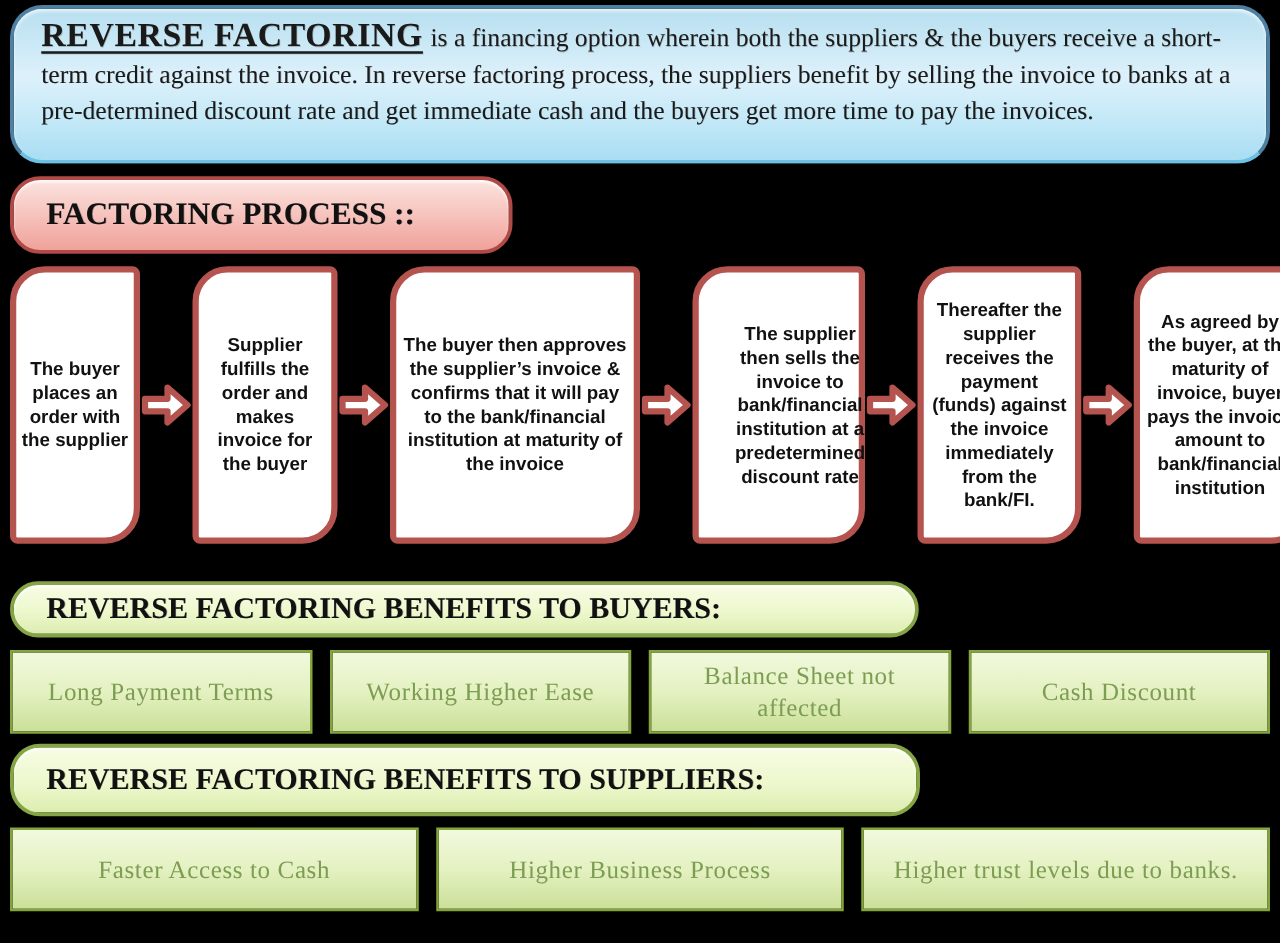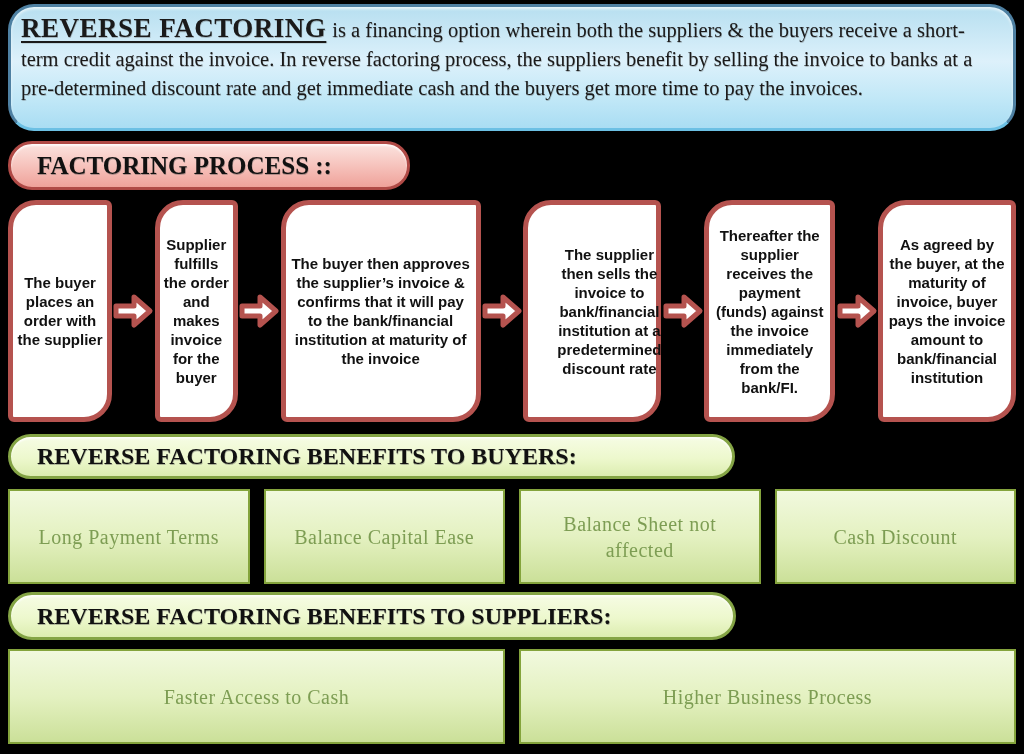--- a/index.html
+++ b/index.html
@@ -11,21 +11,21 @@
   }
   .page { padding: 4px 8px; }
 
   
   .intro-box {
     height: 127px; width: 1008px;
     border: 3px solid #4e80a2;
     border-bottom-color: #6cc0e4;
     border-radius: 26px;
     background: linear-gradient(to bottom, #b7dff0 0%, #ddf1fb 45%, #c2e8f7 75%, #a9ddf3 100%);
-    padding: 7px 20px 0 10px;
+    padding: 7px 20px 0 22px;
     box-shadow: inset 0 2px 3px rgba(255,255,255,0.7);
   }
   .intro-text {
     font-size: 20.5px; line-height: 29px; color: #1a1a1a;
     text-shadow: 0.5px 0.5px 0 rgba(90,90,90,0.35);
   }
   .intro-title {
     font-size: 27px; font-weight: bold; letter-spacing: 0.5px;
     text-decoration: underline; text-underline-offset: 4px;
     text-decoration-thickness: 2px;
@@ -35,61 +35,61 @@
   
   .section-header {
     border-radius: 24px;
     display: flex; align-items: center;
     padding: 0 26px;
     font-weight: bold;
     text-shadow: 0.5px 0.5px 0 rgba(80,80,80,0.4);
   }
   .section-header.pink {
     margin-top: 10px;
-    width: 402px; height: 49px;
+    width: 402px; height: 62px;
     border: 3px solid #b04a46;
     background: linear-gradient(to bottom, #fbe3df 0%, #f7c6c0 45%, #efa29a 100%);
     font-size: 25px; color: #111;
     box-shadow: inset 0 2px 2px rgba(255,255,255,0.8);
   }
   .section-header.green {
     border: 3px solid #84a445;
     background: linear-gradient(to bottom, #f6fce4 0%, #edf8cd 55%, #dcedb0 100%);
     font-size: 24px; color: #111;
     box-shadow: inset 0 2px 2px rgba(255,255,255,0.8);
   }
-  #buyers-header  { margin-top: 12px; width: 727px; height: 45px; }
-  #suppliers-header { margin-top: 8px; width: 728px; height: 48px; }
+  #buyers-header  { margin-top: 30px; width: 727px; height: 45px; }
+  #suppliers-header { margin-top: 8px; width: 728px; height: 58px; }
 
   
   .process-row {
     margin-top: 10px; height: 222px; width: 1008px;
     display: flex; align-items: stretch;
   }
   .process-box {
     border: 5px solid #b5534f;
     border-radius: 28px 6px 28px 6px;
     background: #fff;
     display: flex; align-items: center; justify-content: center;
     text-align: center;
     font-family: "Liberation Sans", sans-serif;
     font-weight: bold; font-size: 15px; line-height: 19px; color: #111;
     padding: 6px 4px; flex-shrink: 0;
     overflow-wrap: break-word;
   }
-  .pb1 { width: 104px; } .pb2 { width: 83px; }
+  .pb1 { width: 104px; } .pb2 { width: 116px; }
   .pb3 { width: 200px; } .pb4 { width: 138px; padding-left: 38px; }
   .pb5 { width: 131px; } .pb6 { width: 138px; }
   .flow-arrow {
     flex: 1; display: flex; align-items: center; justify-content: center;
   }
 
   
   .benefit-table {
-    width: 1008px; height: 95px;
+    width: 1008px; height: 67px;
     display: flex; gap: 14px;
   }
   #buyers-table { margin-top: 10px; }
   #suppliers-table { margin-top: 9px; }
   .benefit-cell {
     flex: 1;
     border: 2px solid #84a43c;
     background: linear-gradient(to bottom, #f1f9de 0%, #e4f1c1 50%, #cbe099 100%);
     display: flex; align-items: center; justify-content: center;
     text-align: center;
@@ -146,26 +146,27 @@
         </svg>
     </div>
     <div class="process-box pb6">As agreed by the buyer, at the maturity of invoice, buyer pays the invoice amount to bank/financial institution</div>
   </div>
 
   <div class="section-header green" id="buyers-header">
     <span>REVERSE FACTORING BENEFITS TO BUYERS:</span>
   </div>
   <div class="benefit-table" id="buyers-table">
     <div class="benefit-cell">Long Payment Terms</div>
-    <div class="benefit-cell">Balance Capital Ease</div>
+    <div class="benefit-cell">Working Higher Ease</div>
     <div class="benefit-cell">Balance Sheet not affected</div>
     <div class="benefit-cell">Cash Discount</div>
   </div>
 
   <div class="section-header green" id="suppliers-header">
     <span>REVERSE FACTORING BENEFITS TO SUPPLIERS:</span>
   </div>
   <div class="benefit-table" id="suppliers-table">
     <div class="benefit-cell">Faster Access to Cash</div>
     <div class="benefit-cell">Higher Business Process</div>
+    <div class="benefit-cell">Higher trust levels due to banks.</div>
   </div>
 
 </div>
 
 </body></html>

